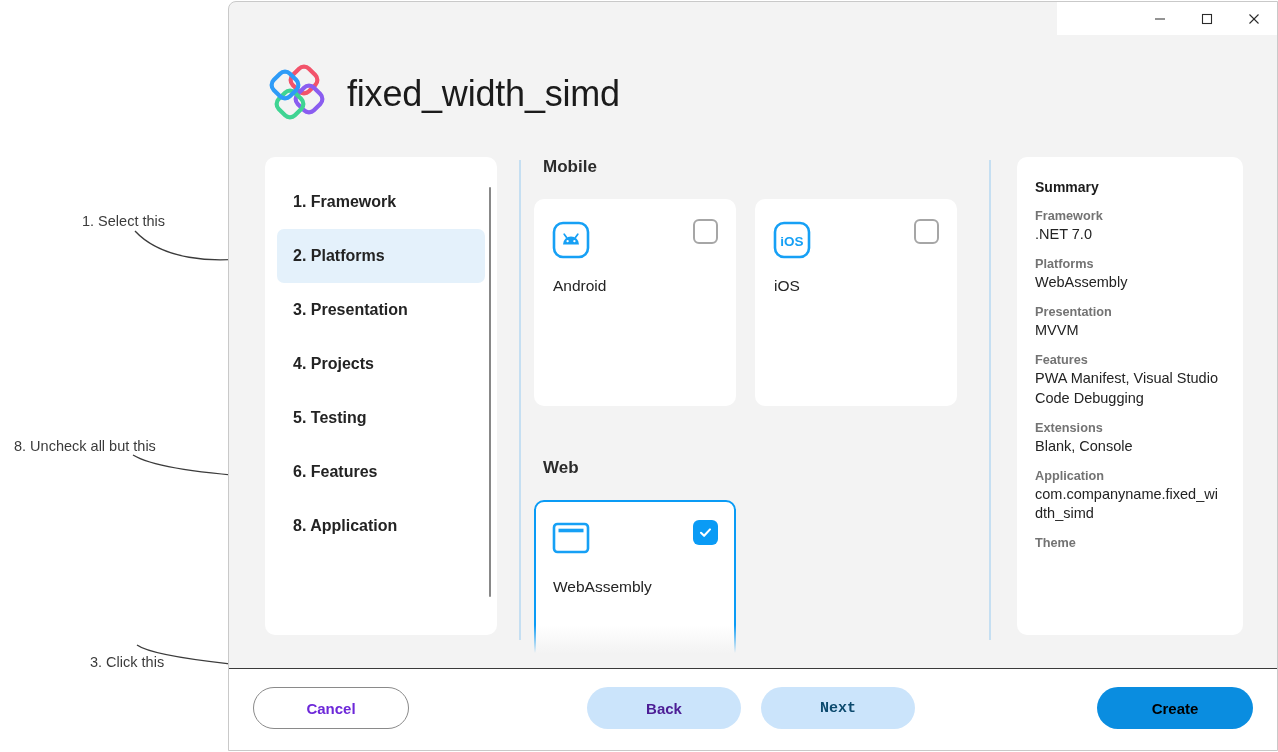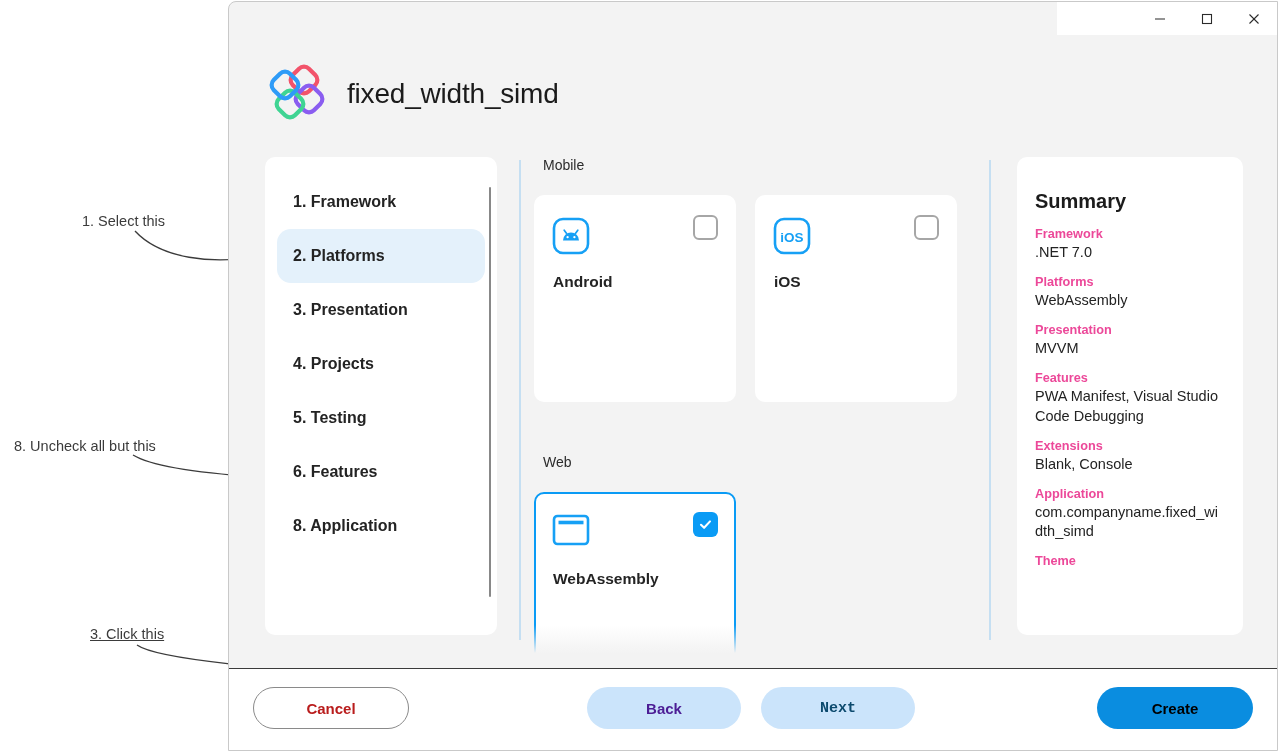--- a/index.html
+++ b/index.html
@@ -43,72 +43,72 @@
     width: 47px; display: flex; align-items: center; justify-content: center;
     color: #2b2b2b; cursor: default;
   }
 
   
   #header {
     position: absolute; left: 40px; top: 62px;
     display: flex; align-items: center; gap: 22px;
   }
   #app-title {
-    font-size: 28px; font-weight: 400; color: #1b1b1b;
+    font-size: 36px; font-weight: 400; color: #1b1b1b;
     letter-spacing: -0.2px;
   }
 
   
   #body-area { position: absolute; left: 0; top: 155px; width: 1050px; height: 503px; }
 
   
   #sidebar {
     position: absolute; left: 36px; top: 0;
     width: 232px; height: 478px;
     background: #ffffff; border-radius: 10px;
     overflow: hidden;
   }
   #sidebar-list { position: absolute; left: 0; top: 18px; width: 232px; }
   .side-item {
     height: 54px; margin: 0 12px 0 12px;
     display: flex; align-items: center; padding-left: 16px;
     font-size: 16px; font-weight: bold; color: #232323;
     border-radius: 7px;
   }
-  .side-item.active { background: #e4f1fb; border-radius: 14px; }
+  .side-item.active { background: #e4f1fb; }
   #sidebar-scrollbar {
     position: absolute; left: 224px; top: 30px;
     width: 2px; height: 410px; background: #888888; border-radius: 2px;
   }
 
   
   .vdiv { position: absolute; top: 3px; width: 2px; height: 480px; background: #c5dff2; }
   #vdiv-left  { left: 290px; }
   #vdiv-right { left: 760px; }
 
   
   #middle {
     position: absolute; left: 305px; top: 0;
     width: 450px; height: 503px; overflow: hidden;
   }
   .group-title {
-    font-size: 14px; font-weight: normal; color: #2b2b2b;
+    font-size: 17px; font-weight: bold; color: #2b2b2b;
     margin-left: 9px;
   }
   .card-row { display: flex; gap: 19px; margin-top: 22px; }
   .opt-card {
     width: 202px; height: 207px;
     background: #ffffff; border-radius: 10px;
     position: relative; padding: 22px 18px;
   }
   .opt-card.selected { border: 2px solid #0a9bf5; padding: 20px 16px; }
   .opt-icon { width: 38px; height: 38px; }
   .opt-label {
     position: absolute; left: 19px; top: 78px;
-    font-size: 15.5px; font-weight: bold; color: #242424;
+    font-size: 15.5px; font-weight: normal; color: #242424;
   }
   .opt-card.selected .opt-label { left: 17px; top: 76px; }
   .cbox {
     position: absolute; right: 18px; top: 20px;
     width: 25px; height: 25px; border-radius: 6px;
   }
   .cbox.off { border: 2px solid #a6a6a6; background: #fff; }
   .cbox.on  { background: #0a9bf5; display:flex; align-items:center; justify-content:center; }
   .opt-card.selected .cbox { right: 16px; top: 18px; }
   #fade-bottom {
@@ -116,36 +116,36 @@
     background: linear-gradient(to bottom, rgba(243,243,243,0), #f3f3f3 78%);
   }
 
   
   #summary {
     position: absolute; left: 788px; top: 0;
     width: 226px; height: 478px;
     background: #ffffff; border-radius: 10px;
     padding: 22px 18px 0 18px; overflow: hidden;
   }
-  #summary-title { font-size: 20px; font-weight: bold; color: #1b1b1b; margin-bottom: 14px; margin-top: 11px; }
-  .sum-key { font-size: 12.7px; font-weight: bold; color: #ec4899; margin-top: 13px; }
+  #summary-title { font-size: 14px; font-weight: bold; color: #1b1b1b; margin-bottom: 14px; }
+  .sum-key { font-size: 12.7px; font-weight: bold; color: #737373; margin-top: 13px; }
   .sum-val { font-size: 14.5px; color: #232323; line-height: 1.32; margin-top: 2px; word-break: break-all; }
 
   
   #footer-sep { position: absolute; left: 0; top: 666px; width: 1050px; height: 1px; background: #3a3a3a; }
   #footer {
     position: absolute; left: 0; top: 667px; width: 1050px; height: 83px;
     background: #ffffff;
   }
   .btn {
     position: absolute; top: 18px; height: 42px;
     border-radius: 21px; display: flex; align-items: center; justify-content: center;
     font-size: 15px; font-weight: bold; cursor: default;
   }
-  #btn-cancel { left: 24px;  width: 156px; background: #ffffff; border: 1px solid #8a8a8a; color: #b91c1c; }
+  #btn-cancel { left: 24px;  width: 156px; background: #ffffff; border: 1px solid #8a8a8a; color: #6d28d9; }
   #btn-back   { left: 358px; width: 154px; background: #cbe4fb; color: #4c1d95; }
   #btn-next   { left: 532px; width: 154px; background: #cbe4fb; color: #0c4a6e; font-family: Liberation Mono, monospace; }
   #btn-create { left: 868px; width: 156px; background: #0a8de0; color: #000000; }
 </style>
 </head>
 <body>
 
 <div id="root">
 
   <svg id="anno-svg">
@@ -154,21 +154,21 @@
         <path d="M0,0 L8,3.2 L0,6.4 z" fill="#3b3b3b"></path>
       </marker>
     </defs>
     <path d="M135,231 C160,258 210,266 268,255" stroke="#3b3b3b" stroke-width="1.3" fill="none" marker-end="url(#ah)"></path>
     <path d="M133,455 C170,478 330,487 692,481" stroke="#3b3b3b" stroke-width="1.3" fill="none" marker-end="url(#ah)"></path>
     <path d="M137,645 C175,672 560,692 1090,679" stroke="#3b3b3b" stroke-width="1.3" fill="none" marker-end="url(#ah)"></path>
   </svg>
 
   <div class="anno-label" style="left:82px; top:213px;">1. Select this</div>
   <div class="anno-label" style="left:14px; top:438px;">8. Uncheck all but this</div>
-  <div class="anno-label" style="left:90px; top:626px;text-decoration:underline;">3. Click this</div>
+  <div class="anno-label" style="left:90px; top:654px;">3. Click this</div>
 
   <div id="dialog">
 
     <div id="titlebar">
       <div class="winbtn">
         <svg width="12" height="12" viewBox="0 0 12 12">
             <line x1="1" y1="6" x2="11" y2="6" stroke="currentColor" stroke-width="1.1"></line>
           </svg>
       </div>
       <div class="winbtn">

